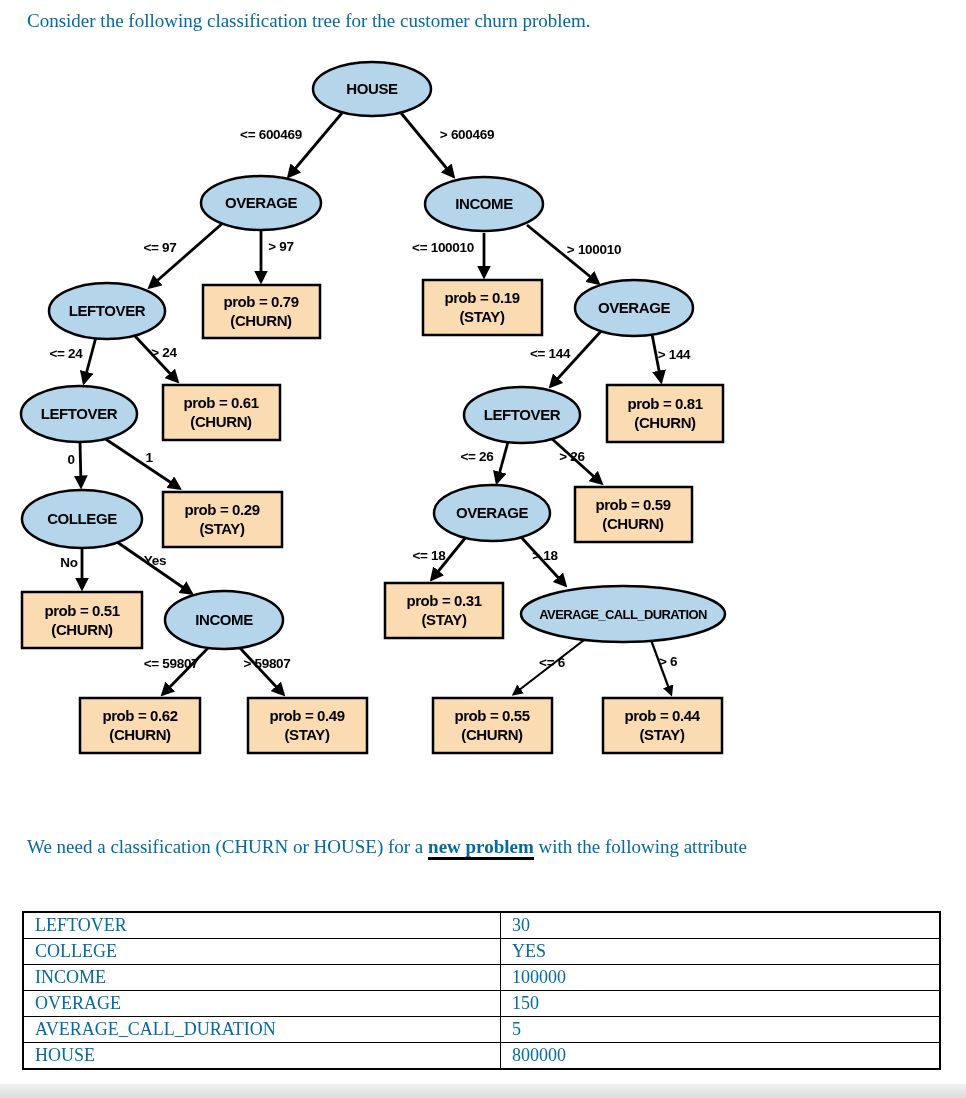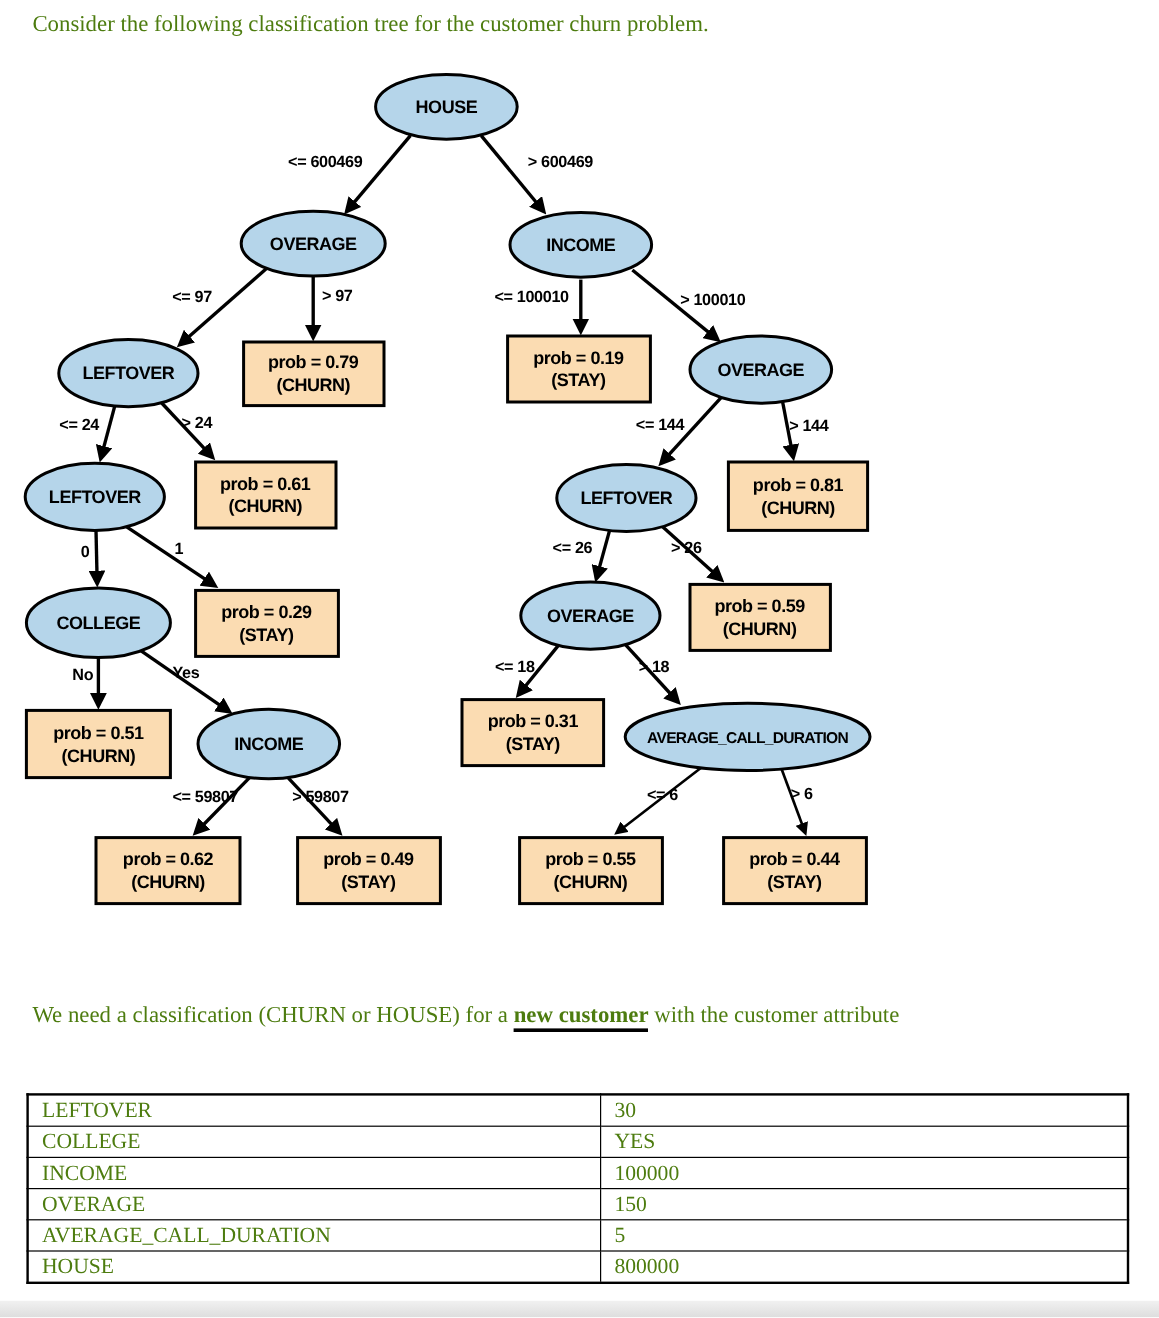--- a/index.html
+++ b/index.html
@@ -3,21 +3,21 @@
 <meta charset="utf-8">
 <style>
   html, body { margin: 0; padding: 0; background: #ffffff; }
   #page {
     position: relative;
     width: 966px;
     height: 1098px;
     background: #ffffff;
     overflow: hidden;
     font-family: "Liberation Serif", serif;
-    color: #4d7c0f;
+    color: #0369a1;
   }
   .doc-title {
     position: absolute;
     left: 27px;
     top: 10px;
     font-size: 19px;
     white-space: nowrap;
   }
   #tree-svg {
     position: absolute;
@@ -241,21 +241,21 @@
       <text class="leaf-label" x="492" y="685">(CHURN)</text>
     </g>
     <g>
       <rect class="leaf-box" x="603" y="643" width="119" height="55" fill="#fbdcb2"></rect>
       <text class="leaf-label" x="662" y="666">prob = 0.44</text>
       <text class="leaf-label" x="662" y="685">(STAY)</text>
     </g>
   </svg>
 
   <div class="question">
-    <div><span>We need a classification (CHURN or HOUSE) for a </span><span class="emph">new customer</span><span> with the customer attribute</span></div>
+    <div><span>We need a classification (CHURN or HOUSE) for a </span><span class="emph">new problem</span><span> with the following attribute</span></div>
   </div>
 
   <table class="attr-table">
     <tbody>
       <tr>
         <td class="name-col">LEFTOVER</td>
         <td>30</td>
       </tr>
       <tr>
         <td class="name-col">COLLEGE</td>

